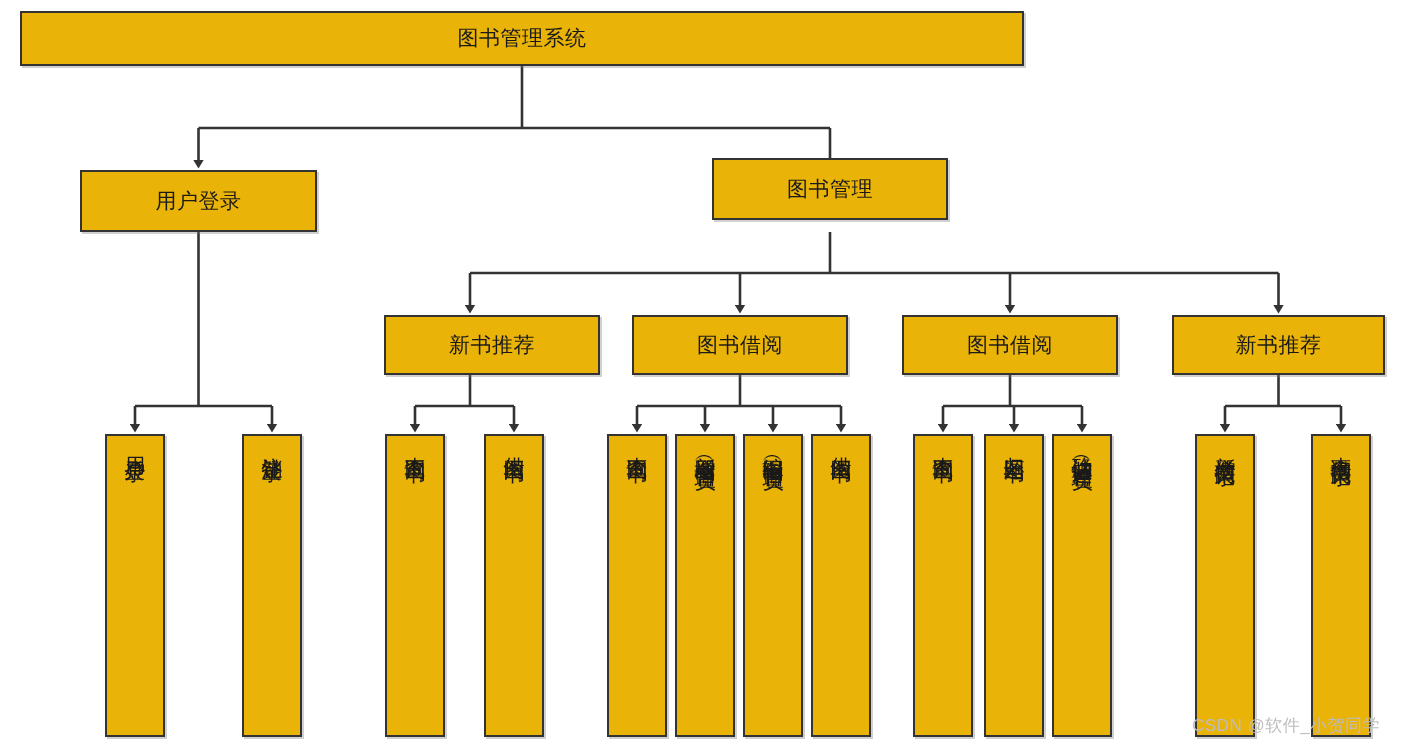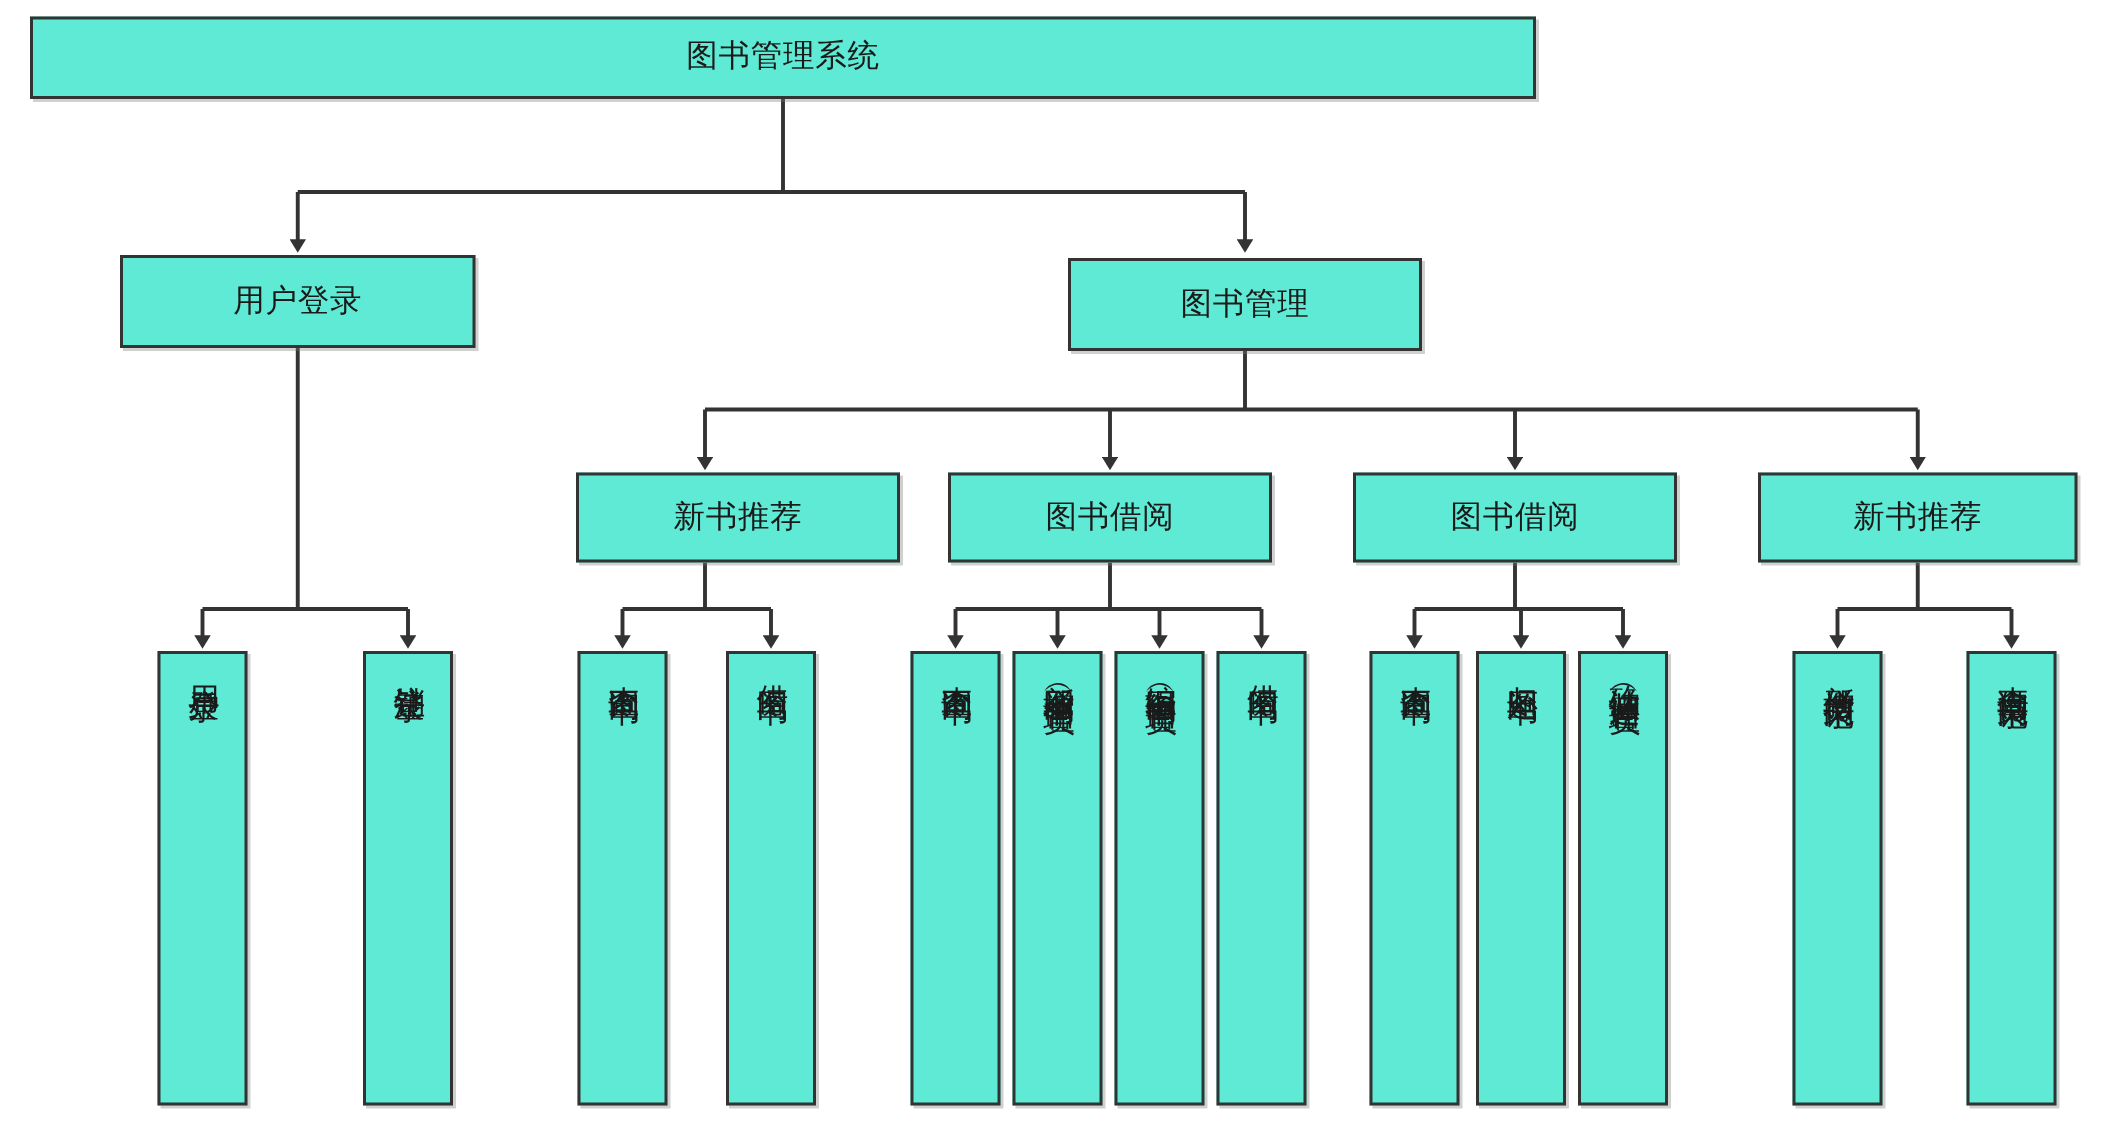--- a/index.html
+++ b/index.html
@@ -22,21 +22,21 @@
   svg.canvas {
     position: absolute;
     left: 0;
     top: 0;
     width: 1405px;
     height: 747px;
   }
   .node-box {
     position: absolute;
     box-sizing: border-box;
-    background: #5eead4;
+    background: #eab308;
     border: 2px solid #333333;
     display: flex;
     align-items: center;
     justify-content: center;
     box-shadow: 2px 2px 0 rgba(120,120,120,0.35);
   }
   .node-label {
     color: #1a1a1a;
     font-size: 21px;
     line-height: 1.15;
@@ -114,21 +114,21 @@
       </g>
   </svg>
 
   <div id="node-layer">
       <div class="node-box" style="left: 20px; top: 11px; width: 1004px; height: 55px;">
         <span class="node-label">图书管理系统</span>
       </div>
       <div class="node-box" style="left: 80px; top: 170px; width: 237px; height: 62px;">
         <span class="node-label">用户登录</span>
       </div>
-      <div class="node-box" style="left: 712px; top: 172px; width: 236px; height: 62px;">
+      <div class="node-box" style="left: 712px; top: 158px; width: 236px; height: 62px;">
         <span class="node-label">图书管理</span>
       </div>
       <div class="node-box" style="left: 384px; top: 315px; width: 216px; height: 60px;">
         <span class="node-label">新书推荐</span>
       </div>
       <div class="node-box" style="left: 632px; top: 315px; width: 216px; height: 60px; text-align: right;">
         <span class="node-label">图书借阅</span>
       </div>
       <div class="node-box" style="left: 902px; top: 315px; width: 216px; height: 60px;">
         <span class="node-label">图书借阅</span>
@@ -170,14 +170,15 @@
         <span class="node-label">确认归还（管理员）</span>
       </div>
       <div class="node-box leaf align-top" style="left: 1195px; top: 434px; width: 60px; height: 303px;">
         <span class="node-label">新增借阅记录</span>
       </div>
       <div class="node-box leaf align-top" style="left: 1311px; top: 434px; width: 60px; height: 303px;">
         <span class="node-label">查询借阅记录</span>
       </div>
     </div>
 
+  <div class="watermark" style="left:1192px; top:714px;">CSDN @软件_小贺同学</div>
 
 </div>
 
 </body></html>

